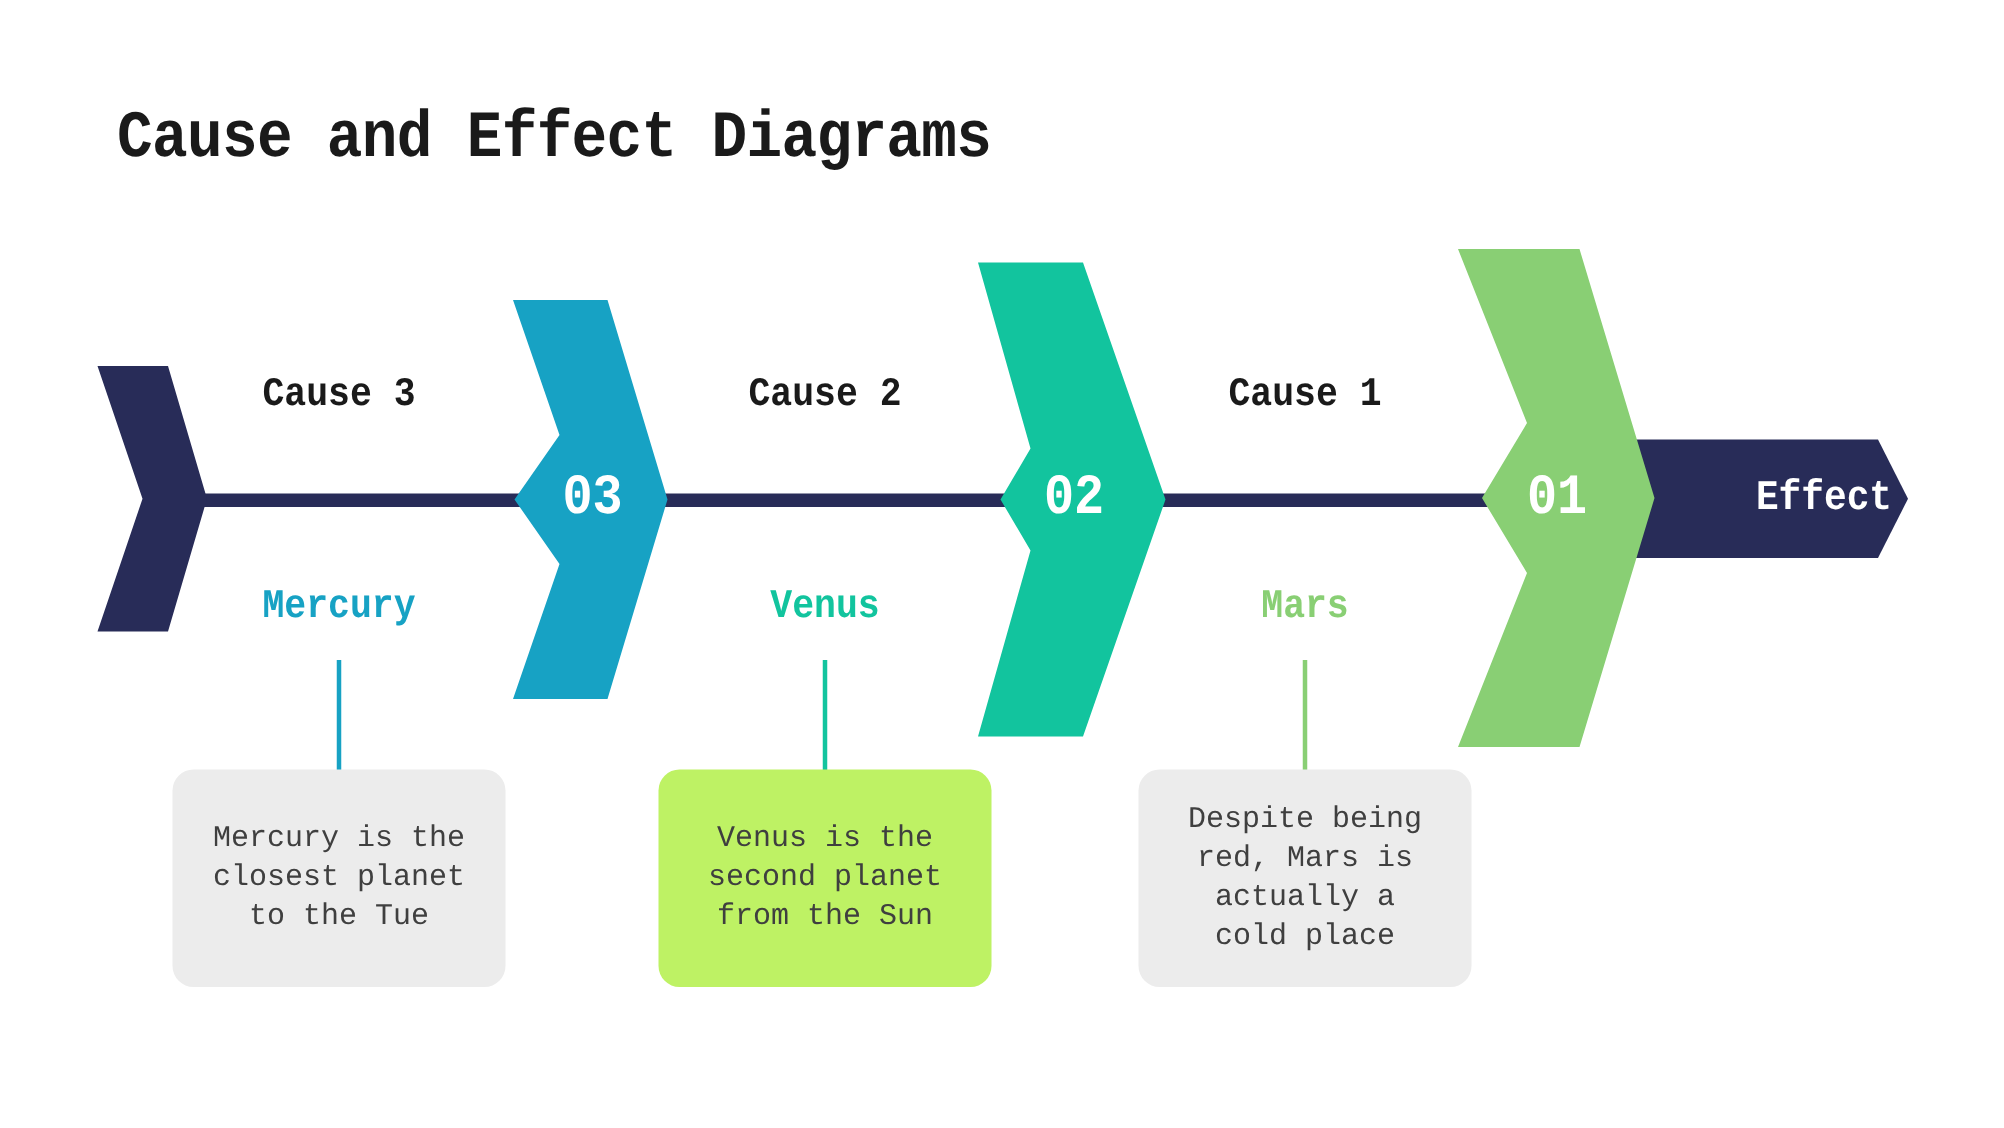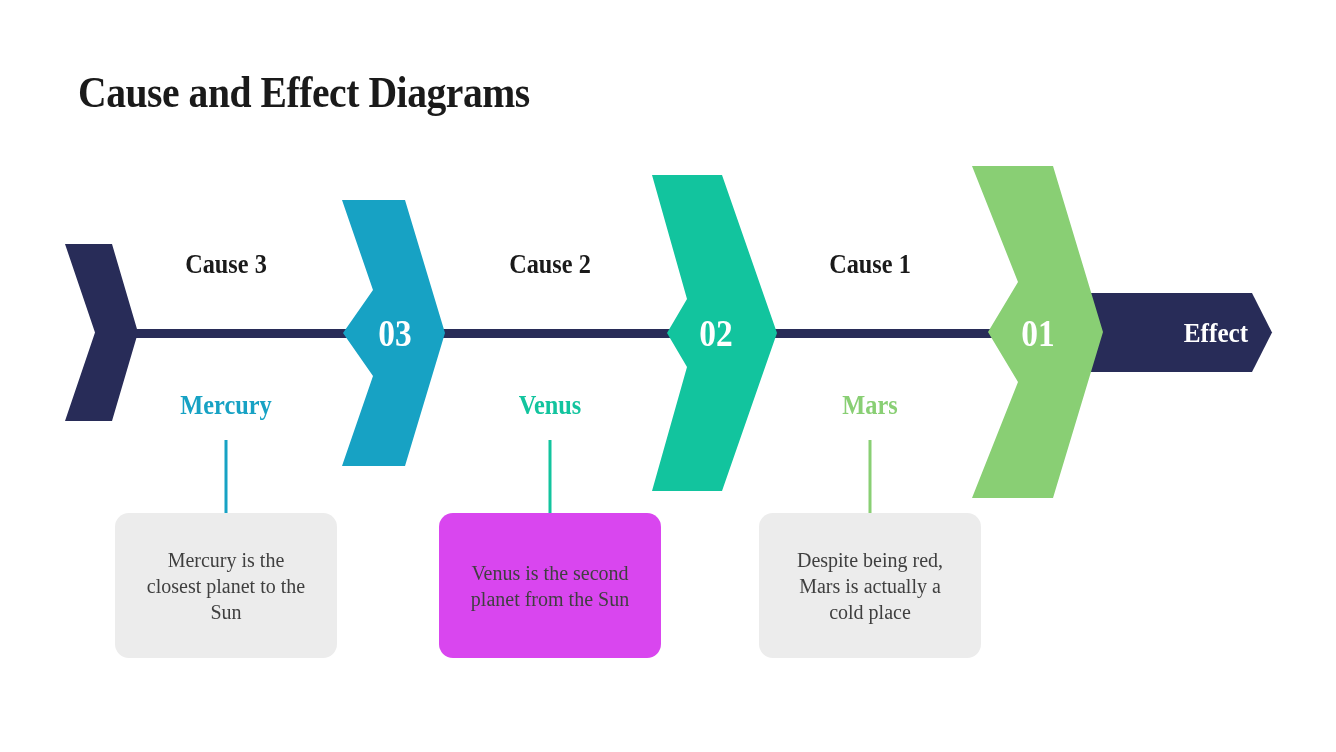--- a/index.html
+++ b/index.html
@@ -2,21 +2,21 @@
 <html><head>
 <meta charset="utf-8">
 <style>
   html, body { margin: 0; padding: 0; background: #ffffff; }
   .slide {
     position: relative;
     width: 1336px;
     height: 752px;
     background: #ffffff;
     overflow: hidden;
-    font-family: Liberation Serif, serif;
+    font-family: Liberation Mono, monospace;
   }
   .fishbone-svg {
     position: absolute;
     left: 0; top: 0;
     width: 1336px; height: 752px;
   }
   .slide-title {
     position: absolute;
     left: 78px; top: 66px;
     margin: 0;
@@ -138,22 +138,22 @@
   <div class="step-num num-02">02</div>
   <div class="step-num num-01">01</div>
 
   <div class="effect-label">Effect</div>
 
   <div class="planet-label pos-c3" style="color: rgb(23, 162, 196);">Mercury</div>
   <div class="planet-label pos-c2" style="color: rgb(18, 196, 158);">Venus</div>
   <div class="planet-label pos-c1" style="color: rgb(137, 207, 116);">Mars</div>
 
   <div class="desc-box box-c3" style="background: rgb(236, 236, 236);">
-    <span>Mercury is the closest planet to the Sun</span>
+    <span>Mercury is the closest planet to the Tue</span>
   </div>
-  <div class="desc-box box-c2" style="background: #d946ef;">
+  <div class="desc-box box-c2" style="background: #bef264;">
     <span>Venus is the second planet from the Sun</span>
   </div>
   <div class="desc-box box-c1" style="background: rgb(236, 236, 236); justify-content: center;">
     <span>Despite being red, Mars is actually a cold place</span>
   </div>
 
 </div>
 
 </body></html>

